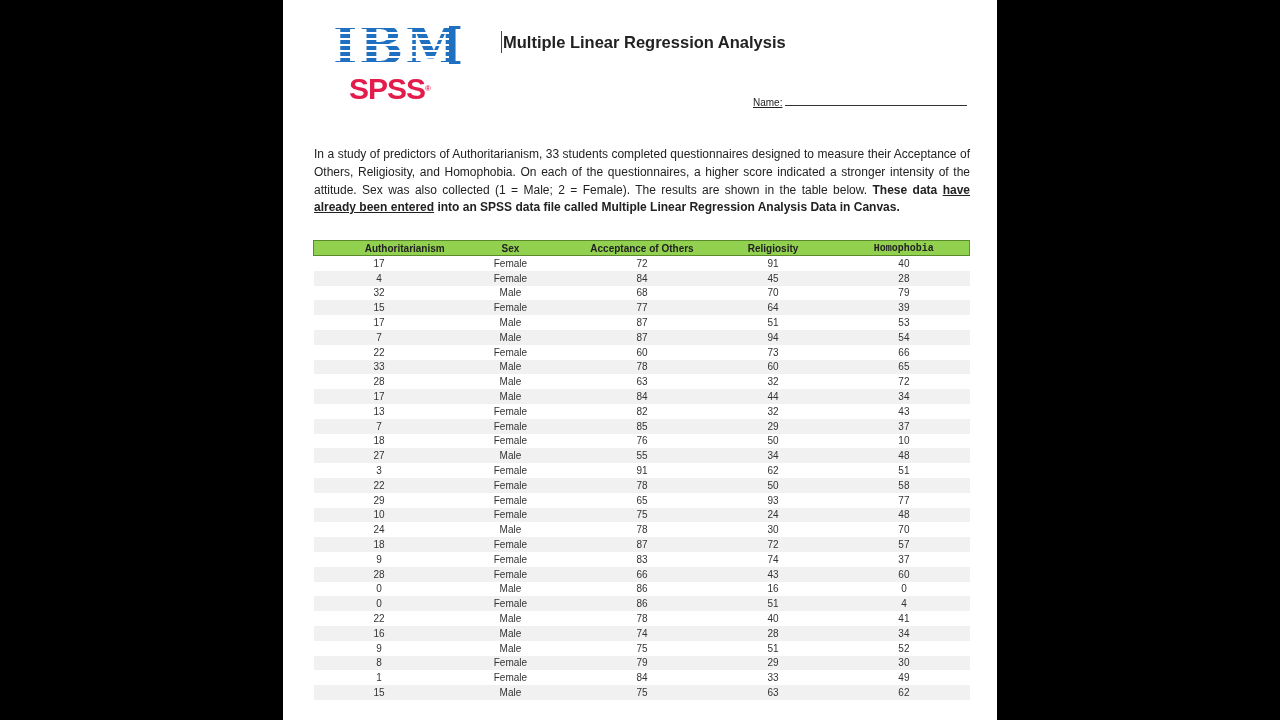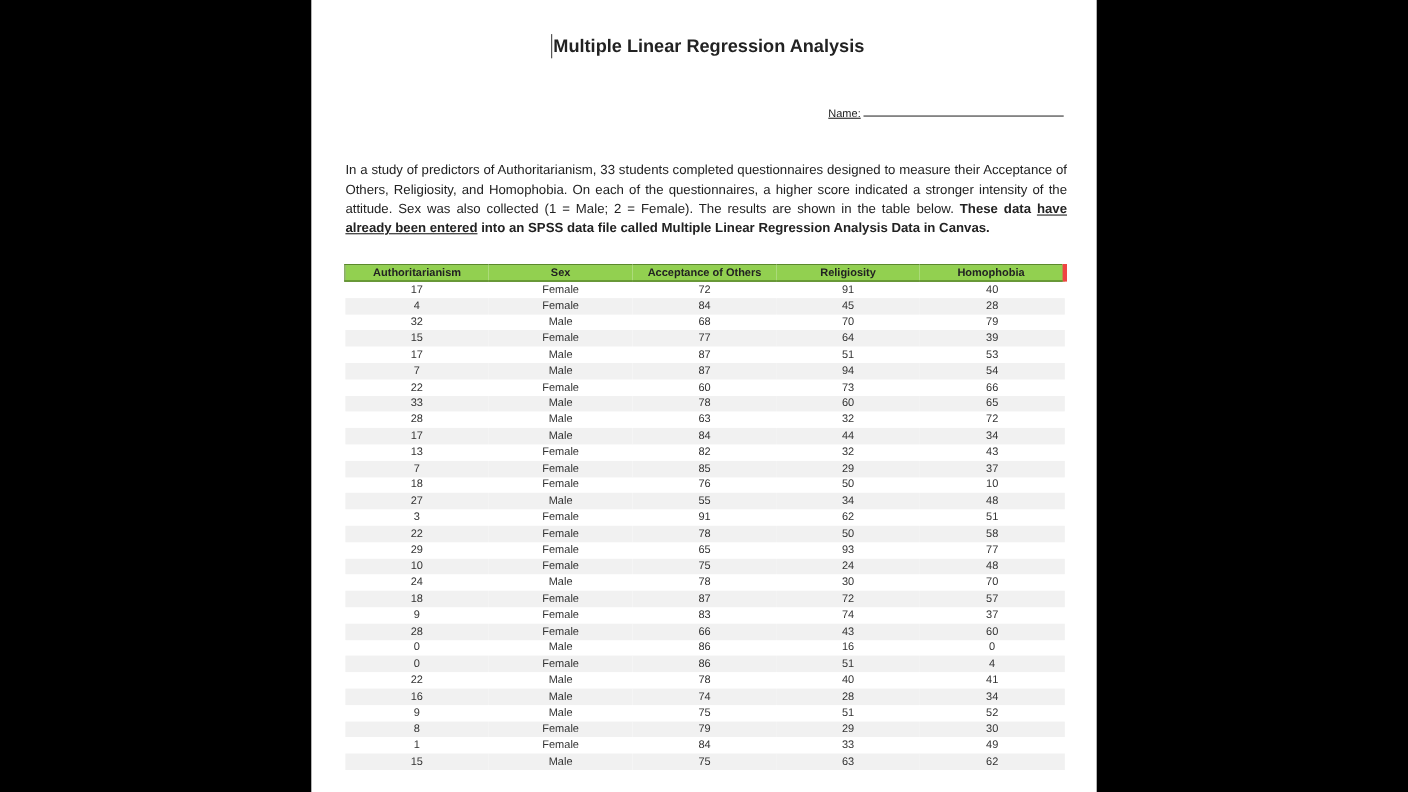--- a/index.html
+++ b/index.html
@@ -41,30 +41,37 @@
     .intro b { font-weight:bold; }
     .intro u { text-decoration:underline; }
     table.data {
       position:absolute; left:30px; top:240px; width:657px; border-collapse:collapse;
       font-size:10px; color:#333;
     }
     table.data th {
       background:#92d050; color:#222; font-weight:bold; height:14px; padding:0;
       border-top:1px solid #5a8a2a; border-bottom:1px solid #5a8a2a; font-size:10px;
     }
-    table.data th:first-child { border-left:1px solid #5a8a2a; }
-    table.data th:last-child { border-right:4px solid #ef4444; }
+    table.data th:first-child { border-left:1px solid #5a8a2a;text-align:right; }
+    table.data th:last-child { border-right:1px solid #ef4444;font-family:Liberation Mono, monospace; }
     table.data td { text-align:center; height:14.8px; padding:0; }
     table.data tr:nth-child(even) td { background:#f1f1f1; }
     .col1{width:131px}.col2{width:132px}.col3{width:132px}.col4{width:131px}.col5{width:131px}
   </style>
 </head>
 <body>
 
 <div class="page">
+  <div class="logo">
+    <div class="ibm">
+      <div class="ibm-text">IBM</div>
+      <div class="ibm-stripes"></div>
+    </div>
+    <div class="spss"><span>SPSS</span><sup>®</sup></div>
+  </div>
 
   <div class="doc-title">Multiple Linear Regression Analysis</div>
 
   <div class="name-row">
     <span>Name:</span><span class="name-line"></span>
   </div>
 
   <p class="intro"><span>In a study of predictors of Authoritarianism, 33 students completed questionnaires designed to measure their Acceptance of Others, Religiosity, and Homophobia. On each of the questionnaires, a higher score indicated a stronger intensity of the attitude. Sex was also collected (1 = Male; 2 = Female).  The results are shown in the table below. </span><b>These data </b><b><u>have already been entered</u></b><b> into an SPSS data file called Multiple Linear Regression Analysis Data in Canvas.</b></p>
 
   <table class="data">

